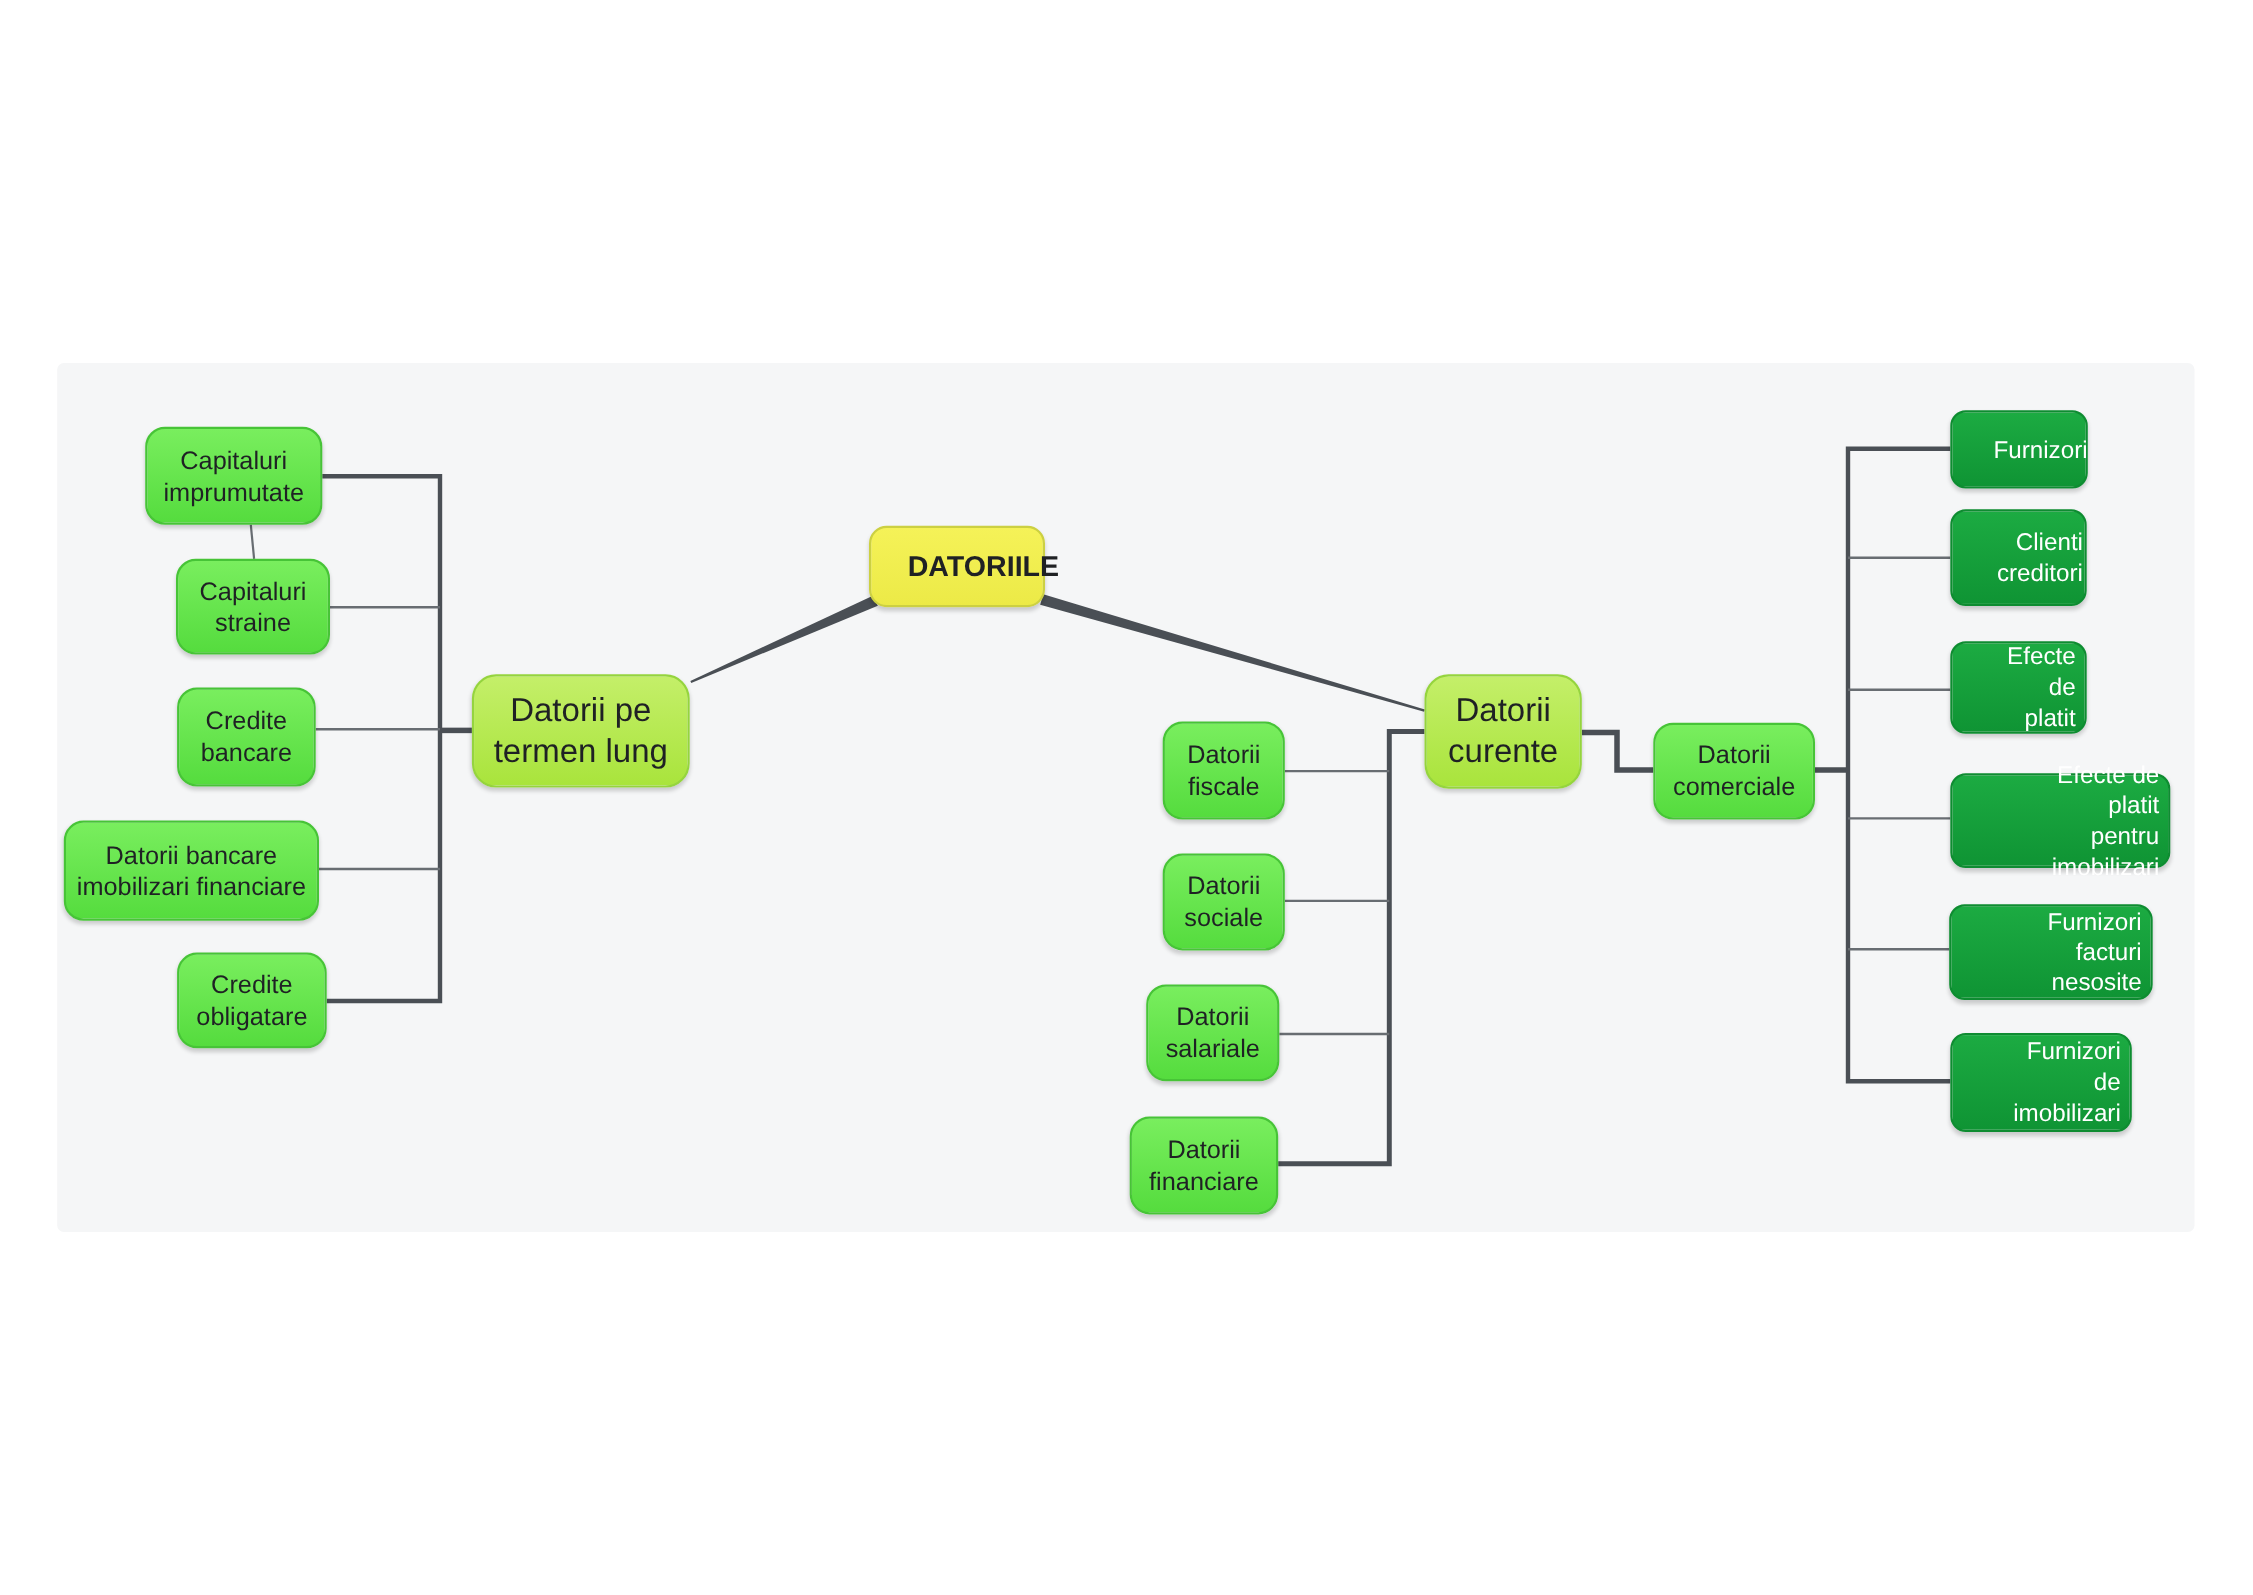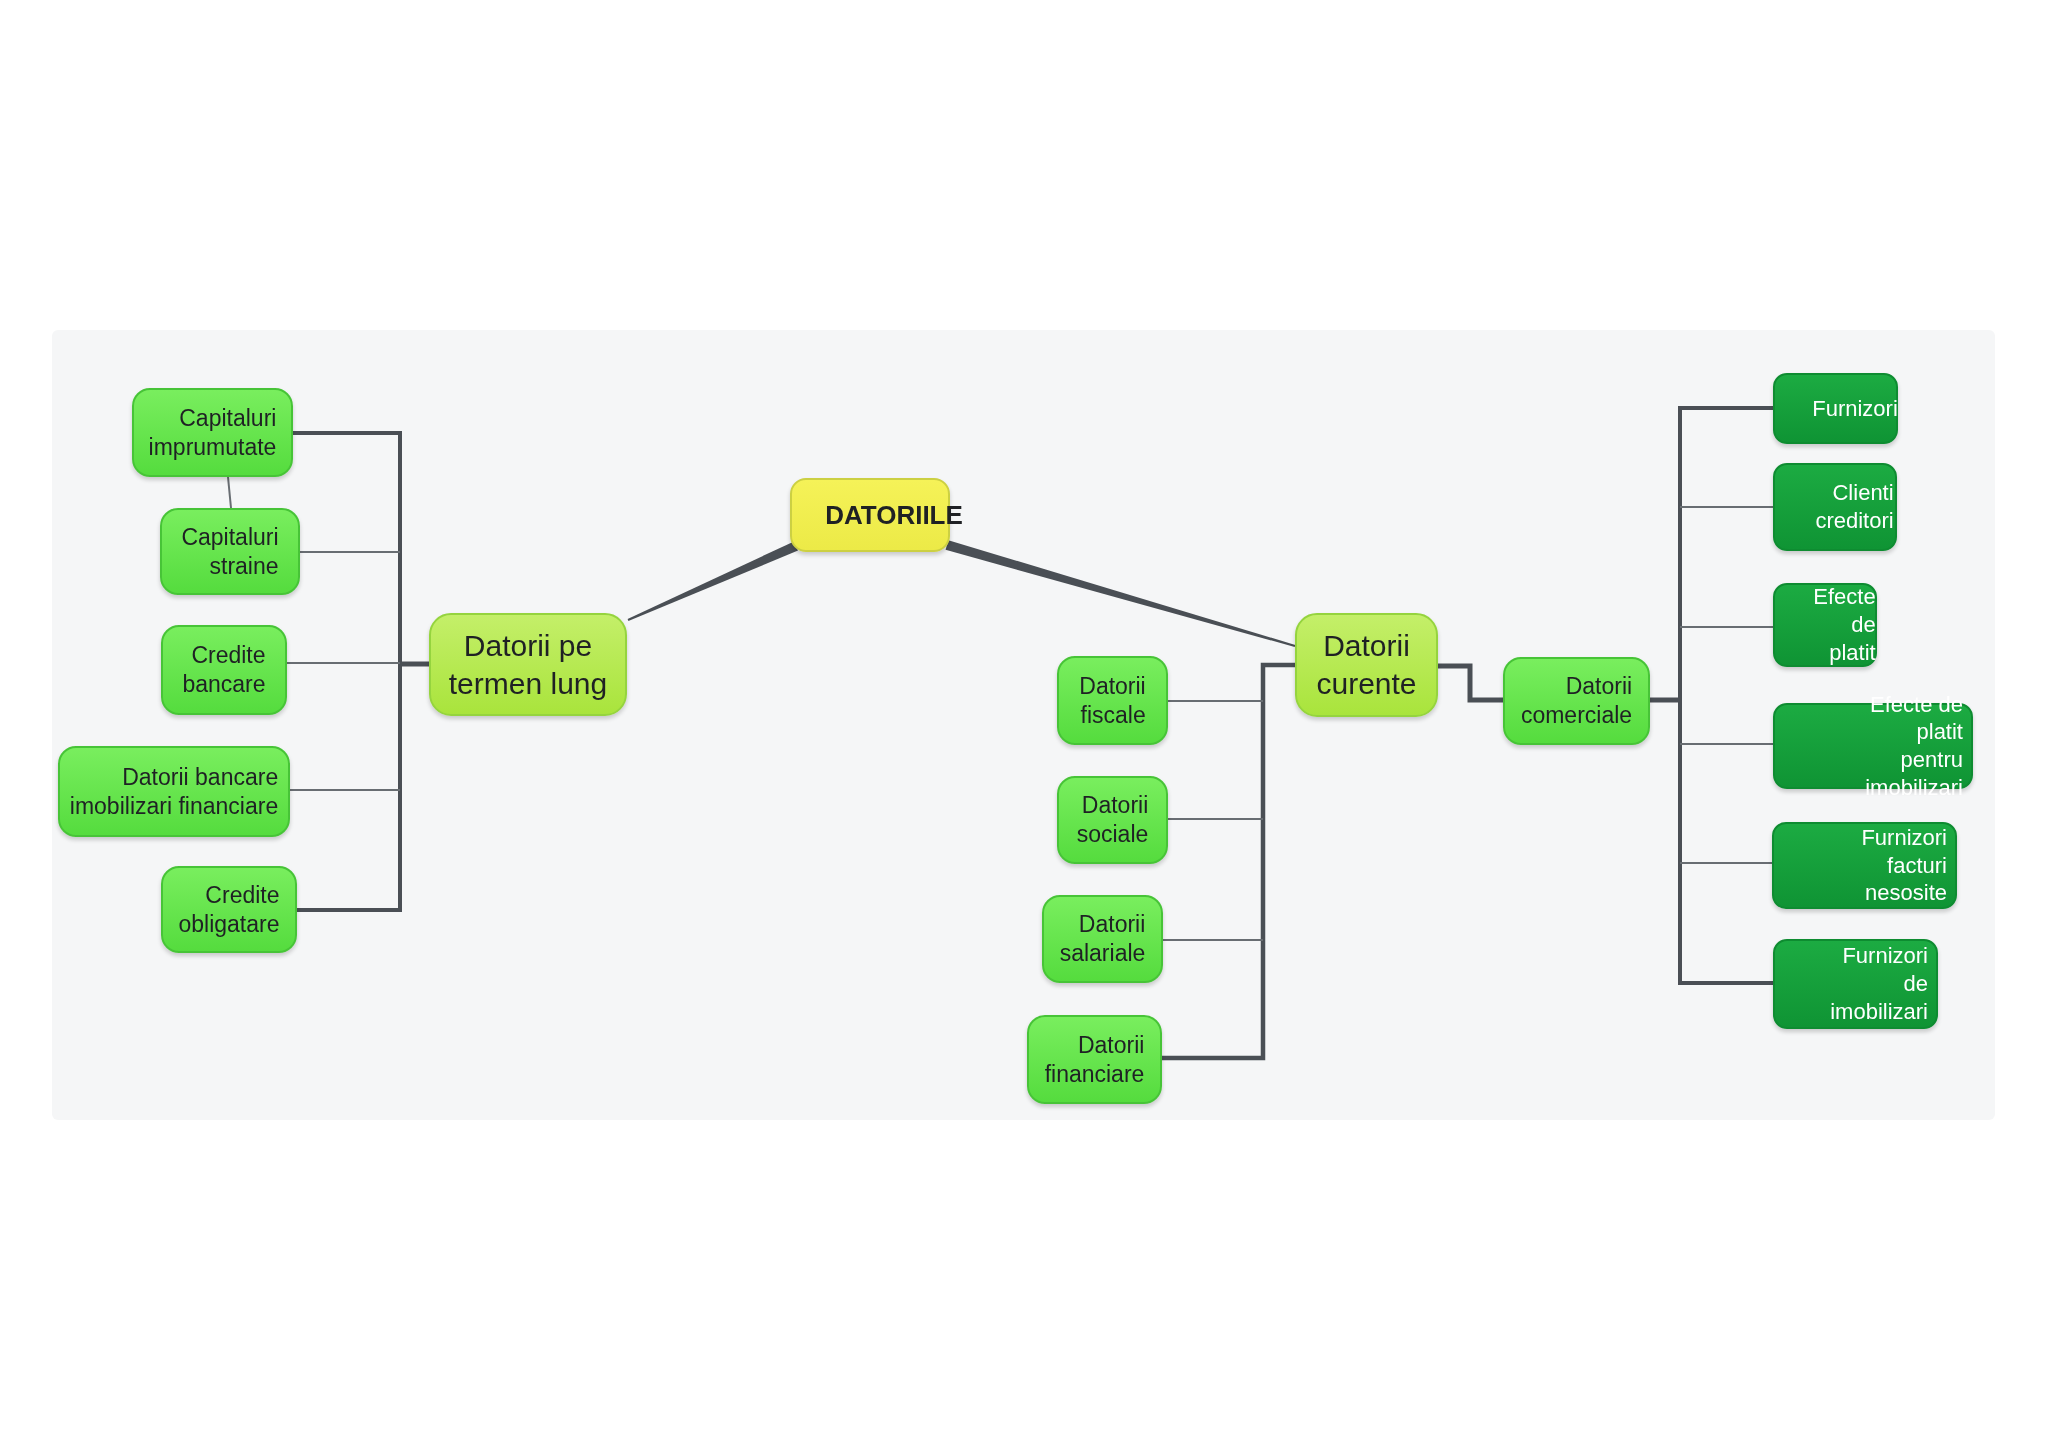--- a/index.html
+++ b/index.html
@@ -10,21 +10,21 @@
   .panel{
     position:absolute;left:52px;top:330px;width:1943px;height:790px;
     background:#f5f6f7;border-radius:6px;
   }
   svg.edges{position:absolute;left:0;top:0;pointer-events:none;}
   .node{
     position:absolute;display:flex;align-items:center;justify-content:center;
     box-sizing:border-box;color:#1f2124;font-size:23px;line-height:1.26;
     box-shadow:0 3px 4px rgba(0,0,0,0.18);
   }
-  .node .lbl{white-space:pre-line;text-align:right;padding:0 8px;}
+  .node .lbl{white-space:pre-line;text-align:center;padding:0 8px;}
   .n-green{
     background:linear-gradient(180deg,#79ee5e 0%,#55dc3e 100%);
     border:2px solid #47c437;border-radius:18px;
   }
   .n-lime{
     background:linear-gradient(180deg,#c4ef69 0%,#a9e43c 100%);
     border:2px solid #95d43e;border-radius:22px;font-size:30px;
   }
   .n-lime .lbl{text-align:center;}
   .n-yellow{
@@ -49,21 +49,21 @@
   #n-datorii-imob-fin{left:58px;top:746px;width:232px;height:91px;}
   #n-credite-obligatare{left:161px;top:866px;width:136px;height:87px;}
   #n-curente{left:1295px;top:613px;width:143px;height:104px;}
   #n-fiscale{left:1057px;top:656px;width:111px;height:89px;}
   #n-sociale{left:1057px;top:776px;width:111px;height:88px;}
   #n-salariale{left:1042px;top:895px;width:121px;height:88px;}
   #n-financiare{left:1027px;top:1015px;width:135px;height:89px;}
   #n-comerciale{left:1503px;top:657px;width:147px;height:88px;}
   #n-furnizori{left:1773px;top:373px;width:125px;height:71px;}
   #n-clienti-creditori{left:1773px;top:463px;width:124px;height:88px;}
-  #n-efecte-de-platit{left:1773px;top:583px;width:104px;height:84px;}
+  #n-efecte-de-platit{left:1773px;top:583px;width:124px;height:84px;}
   #n-efecte-platit-imob{left:1773px;top:703px;width:200px;height:86px;}
   #n-furnizori-facturi{left:1772px;top:822px;width:185px;height:87px;}
   #n-furnizori-imob{left:1773px;top:939px;width:165px;height:90px;}
 </style>
 </head>
 <body>
 
 <div class="canvas">
   <div class="panel"></div>
 

